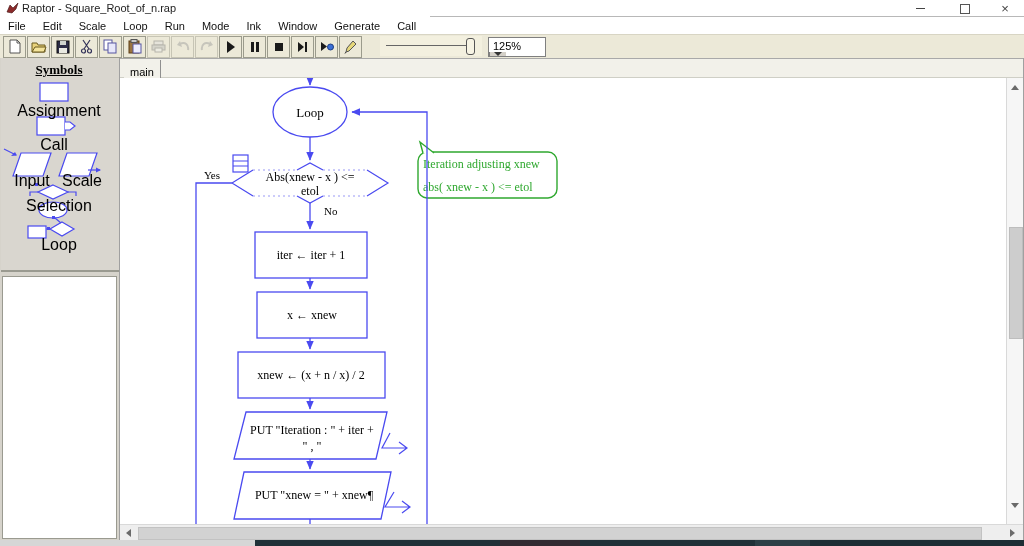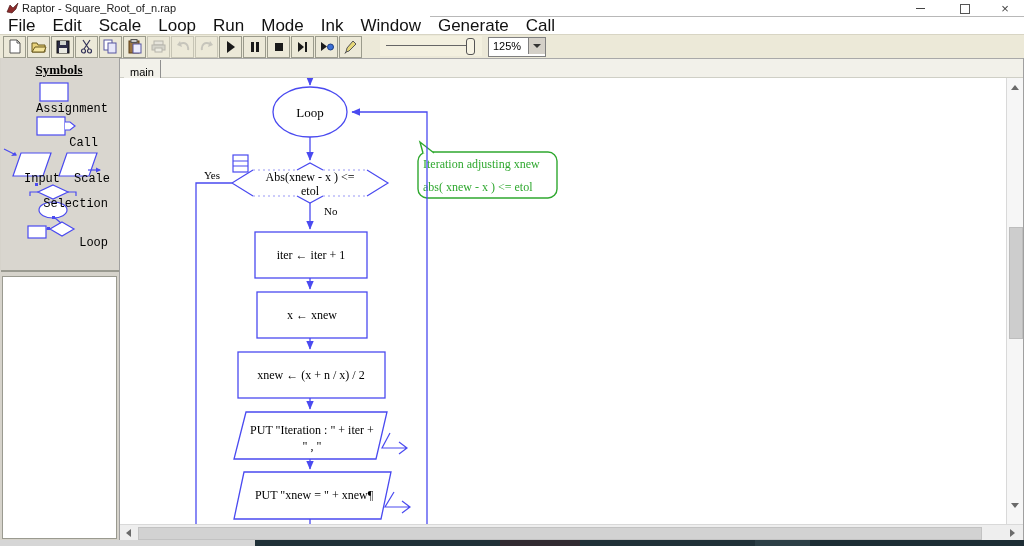--- a/index.html
+++ b/index.html
@@ -10,39 +10,39 @@
   #title-text{left:22px;top:2px;font-size:11px;color:#222;}
   #app-icon{left:6px;top:2px;width:13px;height:13px;}
   .winbtn{top:0;width:30px;height:17px;display:flex;align-items:center;justify-content:center;color:#444;font-size:12px;cursor:default;}
   #btn-min{left:905px;} #btn-restore{left:950px;} #btn-close{left:990px;}
   #min-glyph{width:9px;height:1px;background:#444;}
   #restore-glyph{width:8px;height:8px;border:1px solid #555;position:relative;background:#fff;}
   #restore-glyph:before{content:"";position:absolute;left:2px;top:-3px;width:8px;height:8px;border:1px solid #555;z-index:-1;}
   #titlebar-line{left:430px;top:16px;width:594px;height:1px;background:#b8b8b8;}
   
   #menubar{left:0;top:17px;width:1024px;height:17px;background:#fff;display:flex;align-items:center;padding-left:8px;box-sizing:border-box;}
-  .menu-item{font-size:17px;color:#111;margin-right:17px;}
+  .menu-item{font-size:11px;color:#111;margin-right:17px;}
   
   #toolbar{left:0;top:34px;width:1024px;height:24px;background:#ece9d8;border-top:1px solid #d8d5c4;display:flex;align-items:center;padding-left:3px;box-sizing:border-box;}
   .tbtn{width:21px;height:20px;background:#ece9d8;border:1px solid #9b9b8c;margin-right:1px;display:flex;align-items:center;justify-content:center;}
   .tbtn.disabled{opacity:.45;}
   .tbtn svg{display:block;}
   #slider-zone{left:380px;top:36px;width:102px;height:20px;background:#f3f0df;}
   #slider-groove{left:386px;top:45px;width:82px;height:1px;background:#666;}
   #slider-handle{left:466px;top:38px;width:7px;height:15px;border:1px solid #555;border-radius:3px;background:#f7f4e4;}
-  #zoom-combo{left:488px;top:37px;width:56px;height:18px;border:1px solid #7f7f7f;background:#fff;display:flex;}
+  #zoom-combo{left:488px;top:37px;width:56px;height:18px;border:1px solid #7f7f7f;background:#fff;display:flex;flex-direction:column;}
   #zoom-value{flex:1;font-size:11px;padding:2px 0 0 4px;color:#000;}
   #zoom-drop{width:16px;height:16px;background:#d4d0c8;border-left:1px solid #7f7f7f;display:flex;align-items:center;justify-content:center;}
   .tri-down{width:0;height:0;border-left:4px solid transparent;border-right:4px solid transparent;border-top:4px solid #333;}
   
   #main-sep{left:0;top:58px;width:1024px;height:1px;background:#a9a9a9;}
   #sidebar{left:0;top:58px;width:120px;height:482px;background:#d6d3cb;border-right:1px solid #a0a0a0;box-sizing:border-box;}
   #symbols-panel{left:1px;top:58px;width:118px;height:214px;background:#d9d6cf;border-bottom:2px solid #9a9a90;box-sizing:border-box;}
   #symbols-header{left:0px;top:62px;width:118px;text-align:center;font-family:"Liberation Serif",serif;font-weight:bold;font-size:13px;text-decoration:underline;color:#000;}
-  .sym-label{font-family:Liberation Mono, monospace;font-size:12px;color:#000;text-align:right;}
+  .sym-label{font-family:Liberation Sans, sans-serif;font-size:16px;color:#000;text-align:center;}
   #watch-panel{left:2px;top:276px;width:115px;height:263px;background:#fff;border:1px solid #9a9a90;box-sizing:border-box;}
   
   #tabstrip{left:120px;top:59px;width:904px;height:19px;background:#f2f1ea;border-bottom:1px solid #cfcfc6;box-sizing:border-box;}
   #tab-main{left:124px;top:60px;width:36px;height:24px;background:#f2f1ea;border-right:1px solid #8f8f8f;font-size:11px;color:#000;display:flex;align-items:center;justify-content:center;}
   #canvas{left:120px;top:78px;width:886px;height:446px;background:#fff;overflow:hidden;}
   
   #vscroll{left:1006px;top:78px;width:17px;height:446px;background:#f6f6f6;border-left:1px solid #d9d9d9;box-sizing:border-box;}
   .scroll-btn{display:flex;align-items:center;justify-content:center;}
   #vscroll-up{left:1007px;top:80px;width:15px;height:15px;}
   #vscroll-down{left:1007px;top:498px;width:15px;height:15px;}

